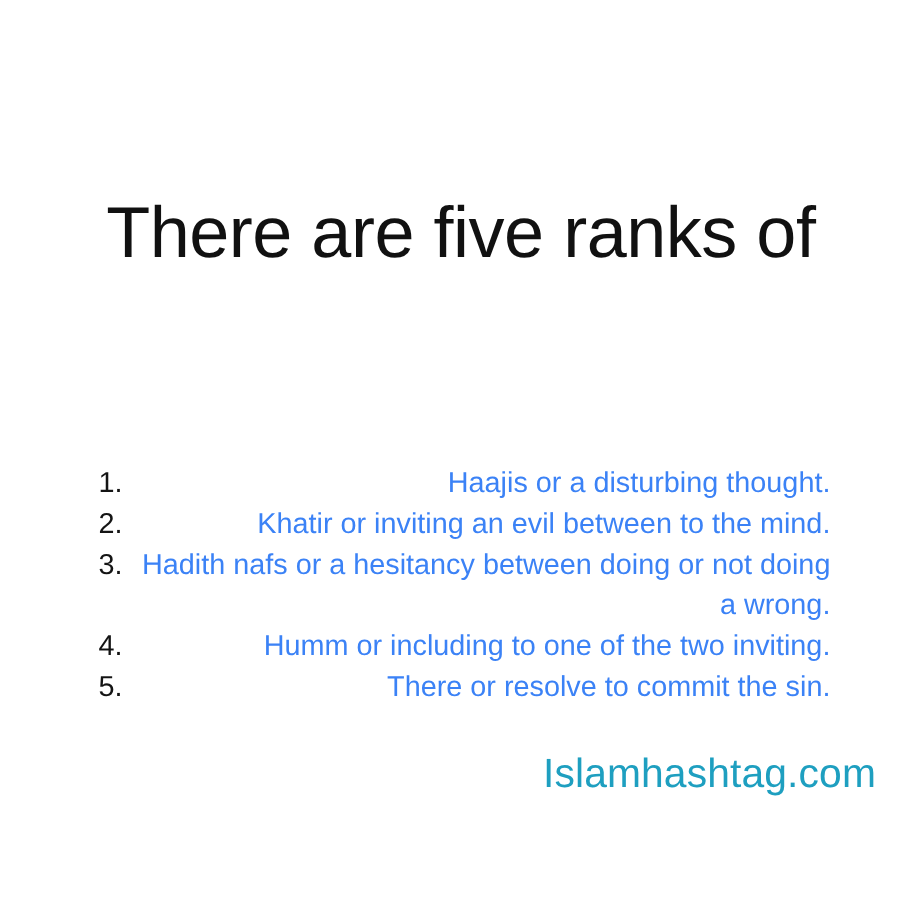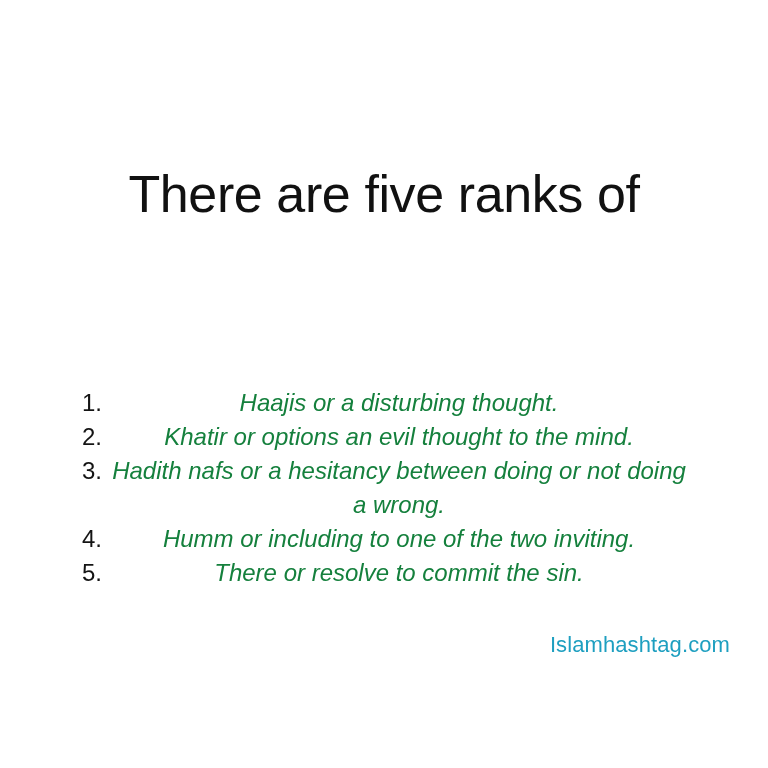--- a/index.html
+++ b/index.html
@@ -21,21 +21,21 @@
     box-sizing: border-box;
   }
 
   
   .heading {
     position: absolute;
     left: 0;
     top: 163px;
     width: 768px;
     text-align: center;
-    font-size: 52px;
+    font-size: 60px;
     line-height: 62px;
     letter-spacing: -0.4px;
     font-weight: 400;
     color: #111111;
   }
 
   .heading-line {
     display: block;
     white-space: nowrap;
   }
@@ -76,33 +76,32 @@
   .rank-number {
     flex: 0 0 34px;
     text-align: left;
     padding-left: 10px;
     box-sizing: border-box;
     color: #141414;
   }
 
   .rank-text {
     flex: 1 1 auto;
-    text-align: center;
+    text-align: right;
     padding-right: 4px;
     box-sizing: border-box;
-    color: #15803d;
-    font-style: italic;
+    color: #3b82f6;
   }
 
   
   .watermark {
     position: absolute;
     right: 38px;
     top: 628px;
-    font-size: 22px;
+    font-size: 34px;
     line-height: 34px;
     letter-spacing: 0.1px;
     color: #1e9fc0;
     white-space: nowrap;
   }
 </style>
 </head>
 <body>
 
 <div class="poster">
@@ -113,21 +112,21 @@
 
   <div class="ranks-list">
 
     <div class="rank-item">
       <span class="rank-number">1.</span>
       <span class="rank-text">Haajis or a disturbing thought.</span>
     </div>
 
     <div class="rank-item">
       <span class="rank-number">2.</span>
-      <span class="rank-text">Khatir or options an evil thought to the mind.</span>
+      <span class="rank-text">Khatir or inviting an evil between to the mind.</span>
     </div>
 
     <div class="rank-item">
       <span class="rank-number">3.</span>
       <span class="rank-text">Hadith nafs or a hesitancy between doing or not doing a wrong.</span>
     </div>
 
     <div class="rank-item">
       <span class="rank-number">4.</span>
       <span class="rank-text">Humm or including to one of the two inviting.</span>

